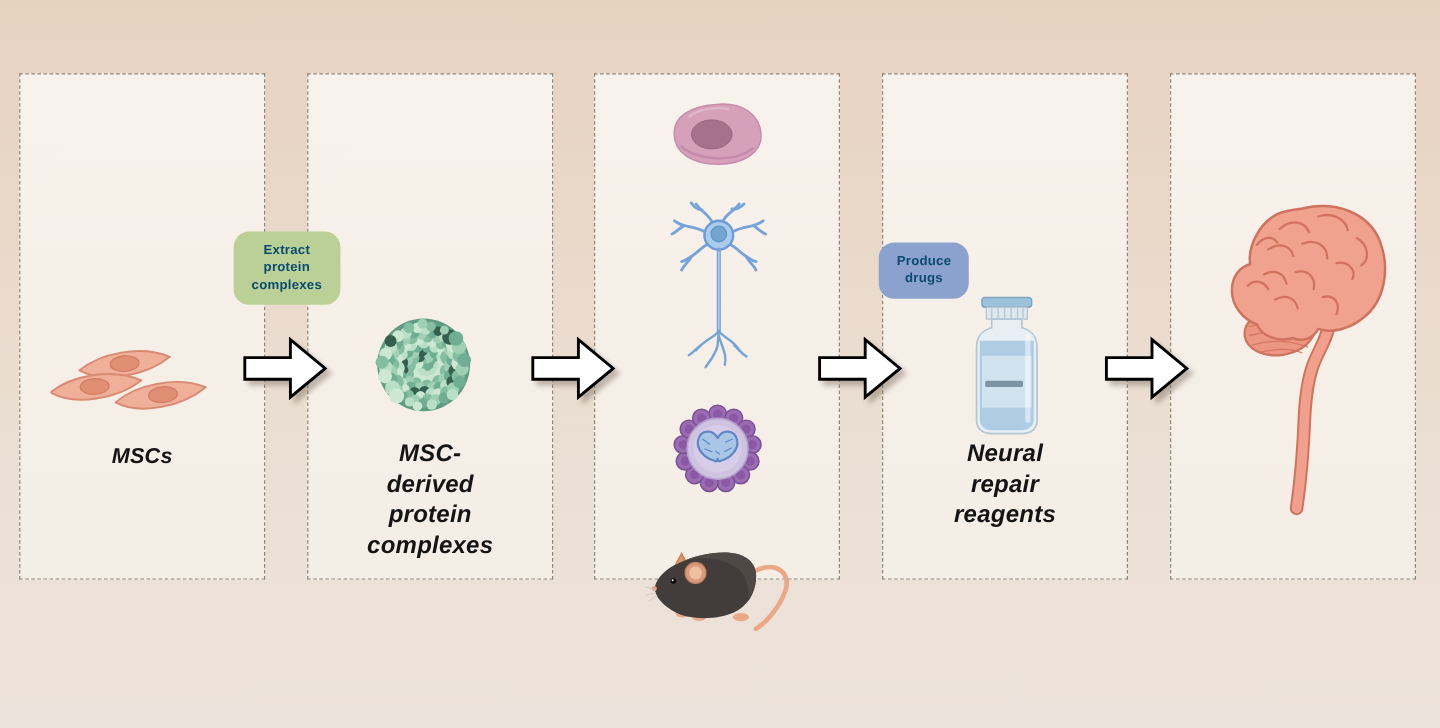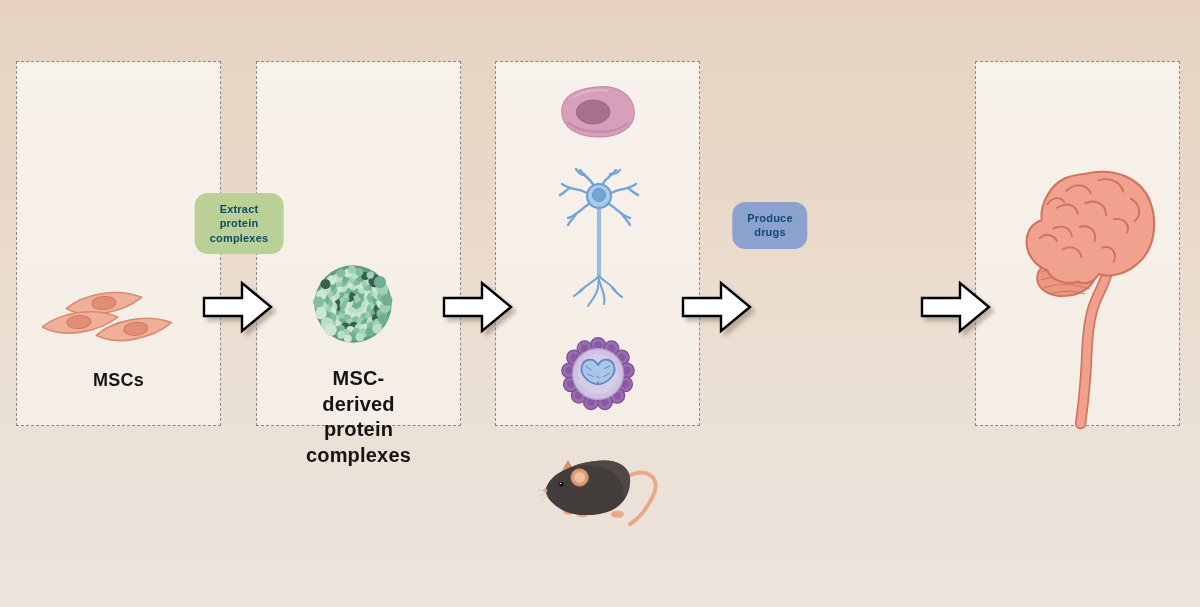--- a/index.html
+++ b/index.html
@@ -4,24 +4,25 @@
 <style>
   html,body{margin:0;padding:0;}
   body{
     width:1200px;height:607px;
     font-family:"Liberation Sans", sans-serif;
     background:linear-gradient(180deg,#e7d2c0 0%,#e9d8c8 30%,#ebe0d5 65%,#ece3dc 100%);
     position:relative;overflow:hidden;
   }
   .figure{position:absolute;inset:0;}
   .panel{
-    position:absolute;top:61px;width:205px;height:365px;
+    position:absolute;top:61px;width:205px;height:422px;
     border:1.6px dashed #8b857e;
     background:linear-gradient(180deg,#f8f2ec 0%,#f6efe8 60%,#f5eee7 100%);
     box-sizing:border-box;
+    font-style:italic;
   }
   .p1{left:16px}.p2{left:256px}.p3{left:495px}.p4{left:735px}.p5{left:975px}
   .icon{position:absolute;}
   .caption{
     position:absolute;left:0;width:100%;text-align:center;
     font-weight:bold;color:#141414;font-size:20px;line-height:1.28;
     white-space:pre-line;letter-spacing:.2px;
   }
   .step-label{
     position:absolute;transform:translateX(-50%);
@@ -291,20 +292,42 @@
       <circle cx="25.3" cy="32.3" r=".8" fill="#ffffff"></circle>
       <circle cx="9.5" cy="39.5" r="2.2" fill="#e8a08a"></circle>
       <g stroke="#cfc8c0" stroke-width=".9" opacity=".9">
         <path d="M11,41 L2,38"></path>
           <path d="M11,43 L3,45"></path>
           <path d="M12,45 L5,50"></path>
       </g>
     </svg>
   </div>
 
+  <div class="panel p4">
+    <svg class="icon" style="left:67px;top:184px" width="72" height="119" viewBox="0 0 80 132">
+      <rect x="17" y="2" width="46" height="9" rx="3" fill="#9dc2dc" stroke="#7ea6c2" stroke-width="1.4"></rect>
+      <rect x="21" y="11" width="38" height="11" fill="#dde8ef" stroke="#aebfcc" stroke-width="1"></rect>
+      <g stroke="#b8c9d4" stroke-width="1.4">
+        <path d="M26,12 V21"></path>
+          <path d="M32,12 V21"></path>
+          <path d="M38,12 V21"></path>
+        <path d="M44,12 V21"></path>
+          <path d="M50,12 V21"></path>
+          <path d="M55,12 V21"></path>
+      </g>
+      <path d="M26,22 L54,22 L54,30 C62,32 68,38 68,48 L68,116 C68,124 62,128 54,128 L26,128 C18,128 12,124 12,116 L12,48 C12,38 18,32 26,30 Z" fill="#e7eef4" stroke="#b2c6d4" stroke-width="1.6"></path>
+      <path d="M15,42 L65,42 L65,115 C65,121 60,125 54,125 L26,125 C20,125 15,121 15,115 Z" fill="#a9c9e2" opacity=".92"></path>
+      <rect x="17" y="56" width="46" height="48" fill="#ffffff" opacity=".45"></rect>
+      <rect x="20" y="79" width="35" height="6" rx="1.5" fill="#7e93a3"></rect>
+      <rect x="57" y="36" width="5" height="82" rx="2.5" fill="#ffffff" opacity=".5"></rect>
+    </svg>
+    <div class="caption" style="top:304px">Neural
+repair
+reagents</div>
+  </div>
 
   <div class="panel p5">
     <svg class="icon" style="left:43px;top:108px" width="142" height="265" viewBox="0 0 150 280">
       <path d="M95,100 C93,116 86,126 81,138 C75,152 73,168 72,186 C71,214 69,240 65,268" fill="none" stroke="#d0735e" stroke-width="12" stroke-linecap="round"></path>
       <path d="M95,100 C93,116 86,126 81,138 C75,152 73,168 72,186 C71,214 69,240 65,268" fill="none" stroke="#f0a08d" stroke-width="8.5" stroke-linecap="round"></path>
       <ellipse cx="50" cy="112" rx="31" ry="21" transform="rotate(-8 50 112)" fill="#ec9781" stroke="#d0735e" stroke-width="2"></ellipse>
       <g fill="none" stroke="#d0735e" stroke-width="1.2" opacity=".85">
         <path d="M26,100 Q52,92 74,103"></path>
           <path d="M23,108 Q52,99 78,110"></path>
         <path d="M23,116 Q52,108 78,118"></path>

